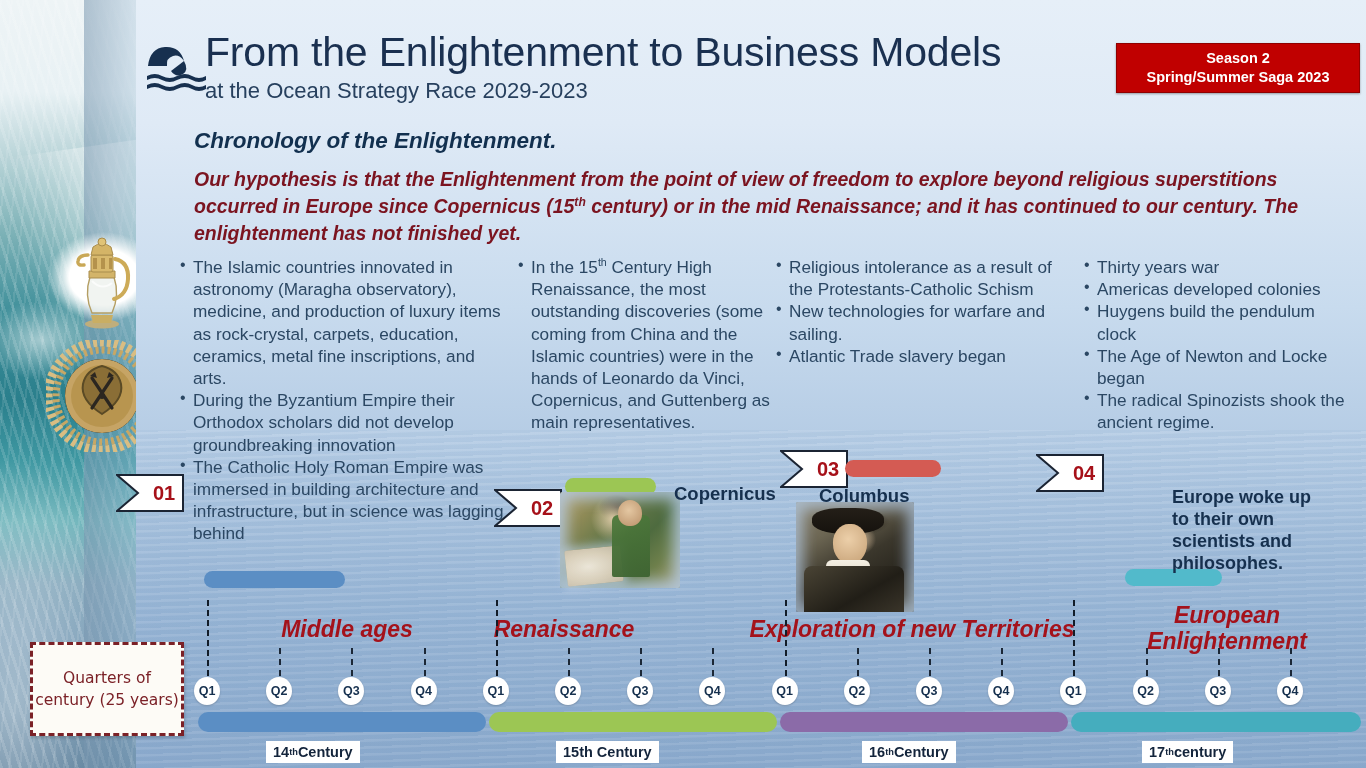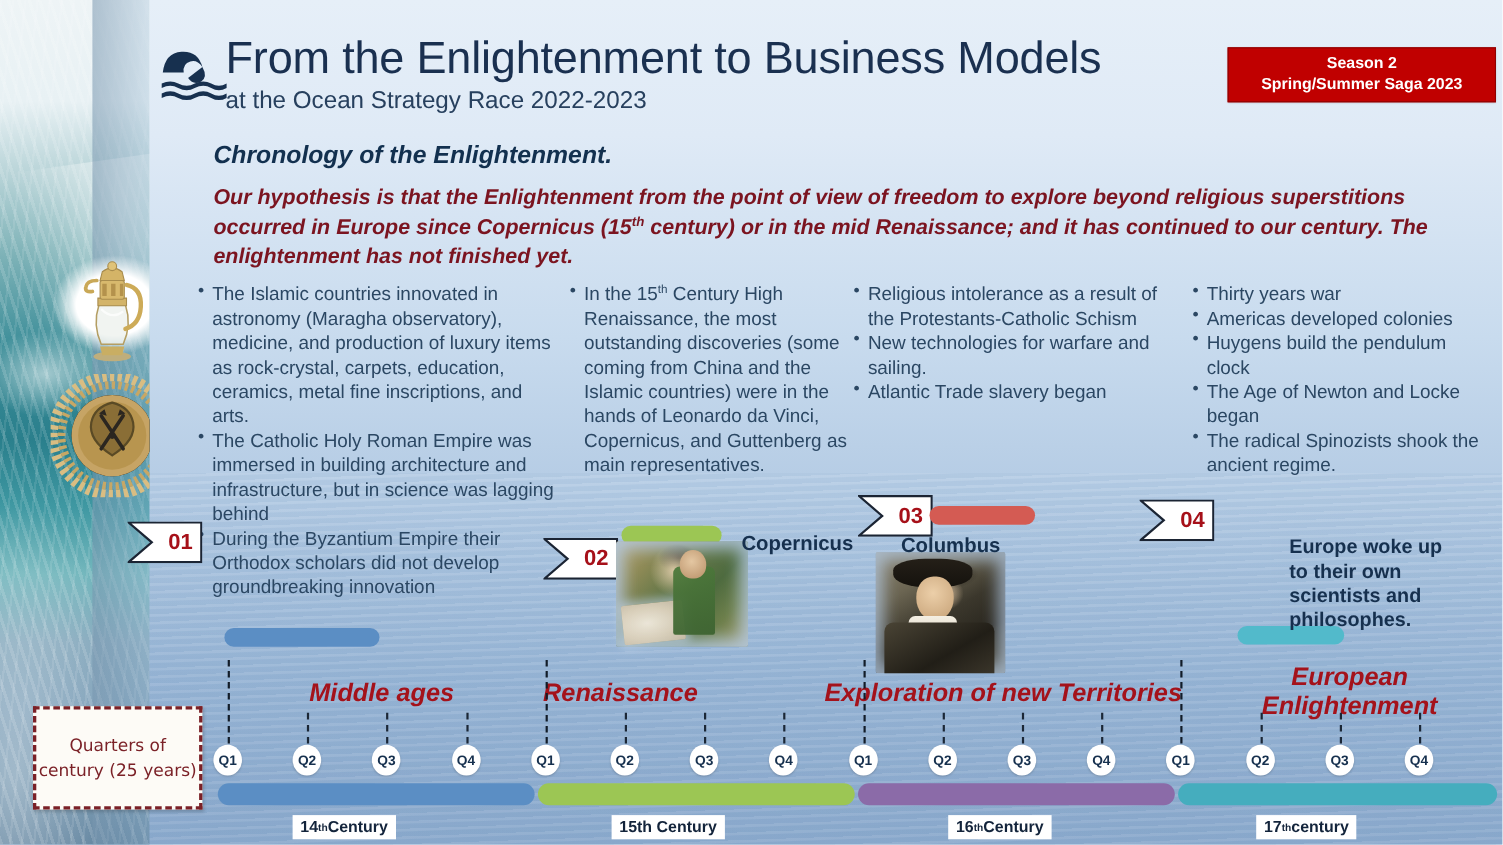--- a/index.html
+++ b/index.html
@@ -267,35 +267,35 @@
   </div>
 
   <svg class="wave-icon" viewBox="0 0 62 62">
     <path d="M3 30 q2 -18 17 -19 q15 -1 19 14 q-5 -7 -11 -5 q-7 2 -6 10 z" fill="#17304f"></path>
     <path d="M39 25 q5 9 -1 13 q-7 4 -12 -3" fill="#17304f"></path>
     <path d="M2 40 q8 -4 15 0 q8 4 15 0 q8 -4 15 0 q7 4 14 0 v4 q-7 4 -14 0 q-7 -4 -15 0 q-7 4 -15 0 q-7 -4 -15 0 z" fill="#17304f"></path>
     <path d="M2 49 q8 -4 15 0 q8 4 15 0 q8 -4 15 0 q7 4 14 0 v4 q-7 4 -14 0 q-7 -4 -15 0 q-7 4 -15 0 q-7 -4 -15 0 z" fill="#17304f"></path>
   </svg>
 
   <div class="title">From the Enlightenment to Business Models</div>
-  <div class="subtitle">at the Ocean Strategy Race 2022-2023</div>
+  <div class="subtitle">at the Ocean Strategy Race 2029-2023</div>
 
   <div class="season-badge" style="background: rgb(192, 0, 0);">
     <span>Season 2</span>
     <span>Spring/Summer Saga 2023</span>
   </div>
 
   <div class="chrono">Chronology of the Enlightenment.</div>
   <div class="hypothesis">Our hypothesis is that the Enlightenment from the point of view of freedom to explore beyond religious superstitions occurred in Europe since Copernicus (15<sup>th</sup> century) or in the mid Renaissance; and it has continued to our century. The enlightenment has not finished yet.</div>
 
   <div class="col" id="col1">
       <ul>
         <li>The Islamic countries innovated in astronomy (Maragha observatory), medicine, and production of luxury items as rock-crystal, carpets, education, ceramics, metal fine inscriptions, and arts.</li>
+        <li>During the Byzantium Empire their Orthodox scholars did not develop groundbreaking innovation</li>
         <li>The Catholic Holy Roman Empire was immersed in building architecture and infrastructure, but in science was lagging behind</li>
-        <li>During the Byzantium Empire their Orthodox scholars did not develop groundbreaking innovation</li>
       </ul>
     </div>
   <div class="col" id="col2">
       <ul>
         <li>In the 15<sup>th</sup> Century High Renaissance, the most outstanding discoveries (some coming from China and the Islamic countries) were in the hands of Leonardo da Vinci, Copernicus, and Guttenberg as main representatives.</li>
       </ul>
     </div>
   <div class="col" id="col3">
       <ul>
         <li>Religious intolerance as a result of the Protestants-Catholic Schism</li>

